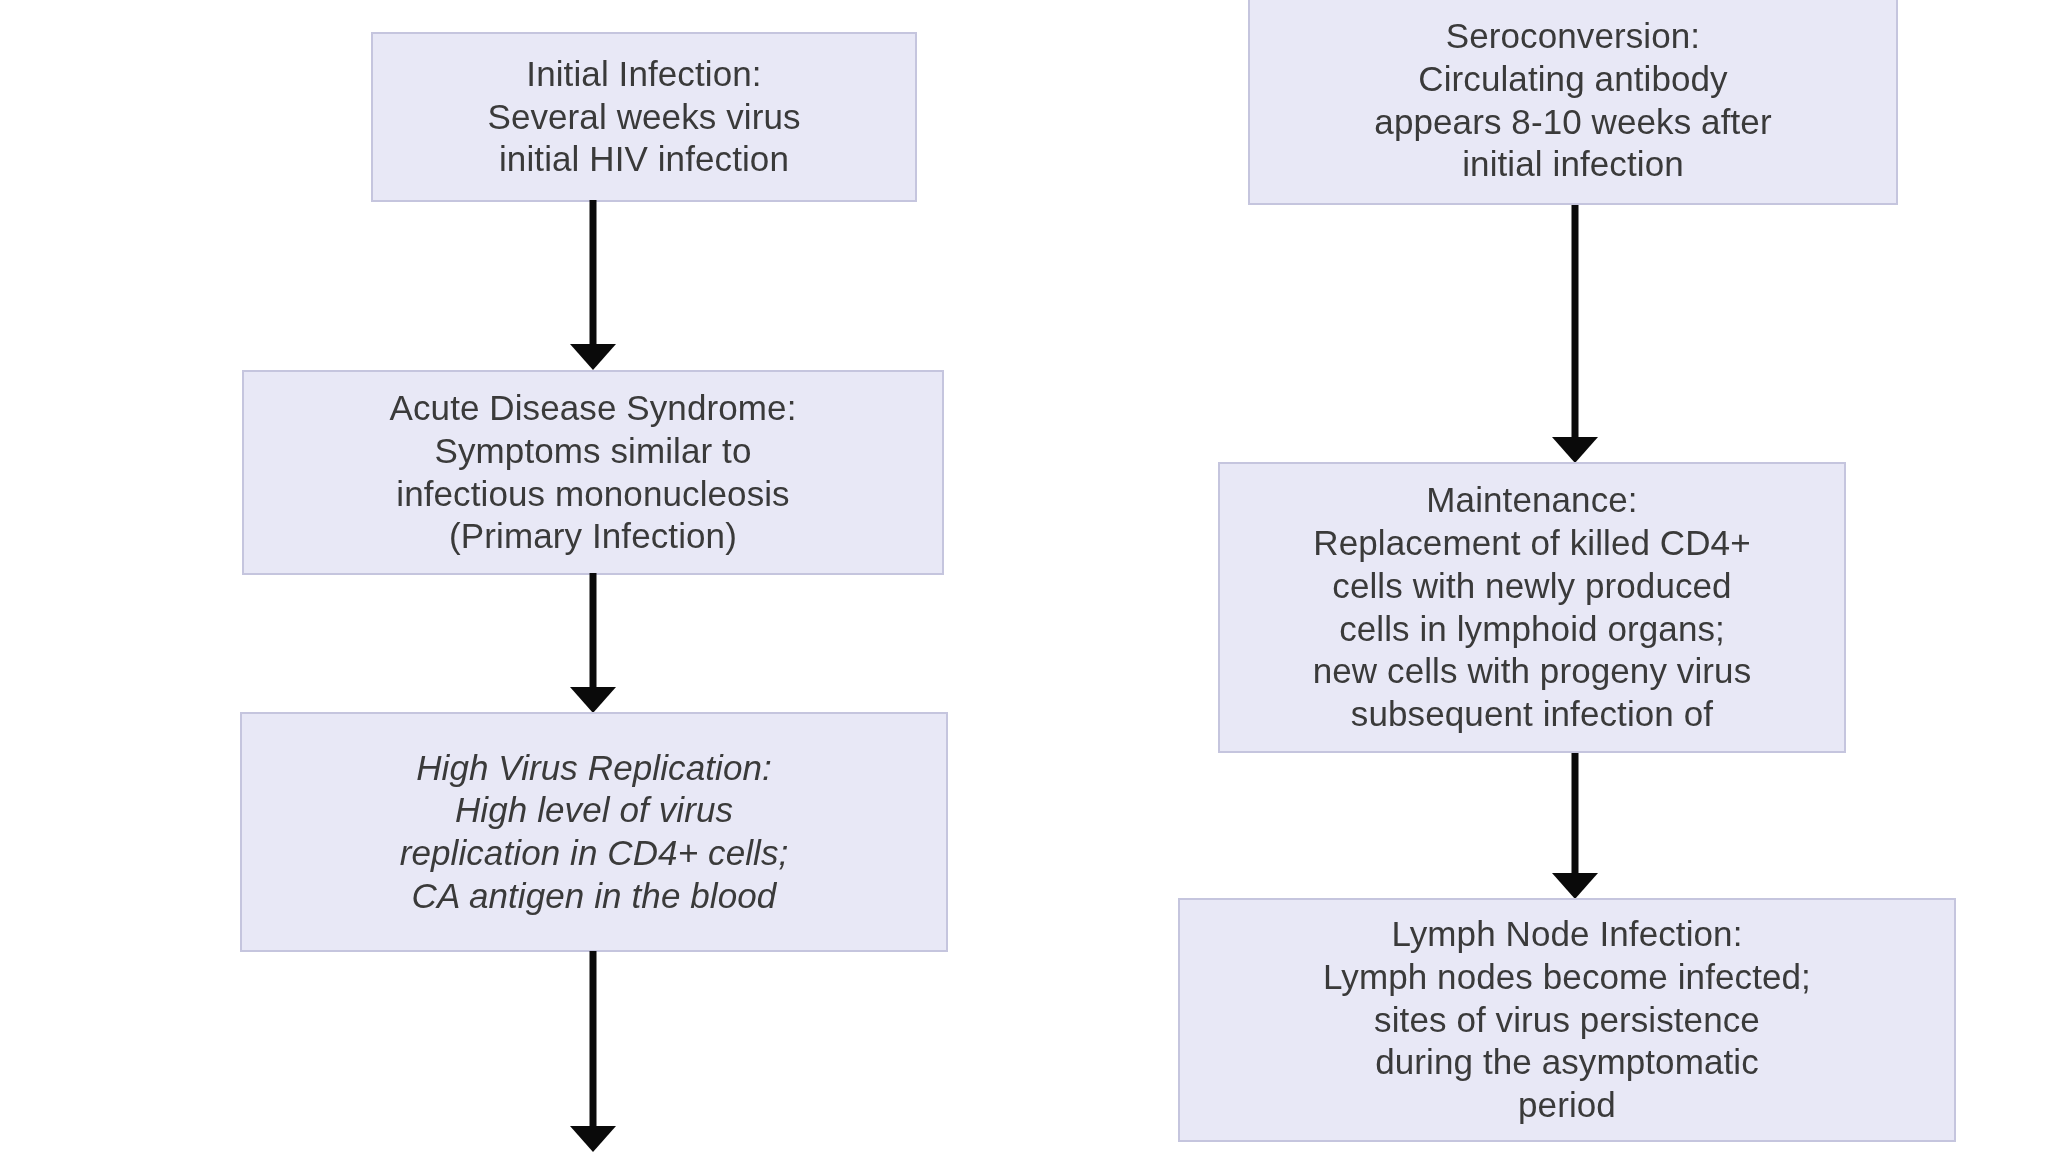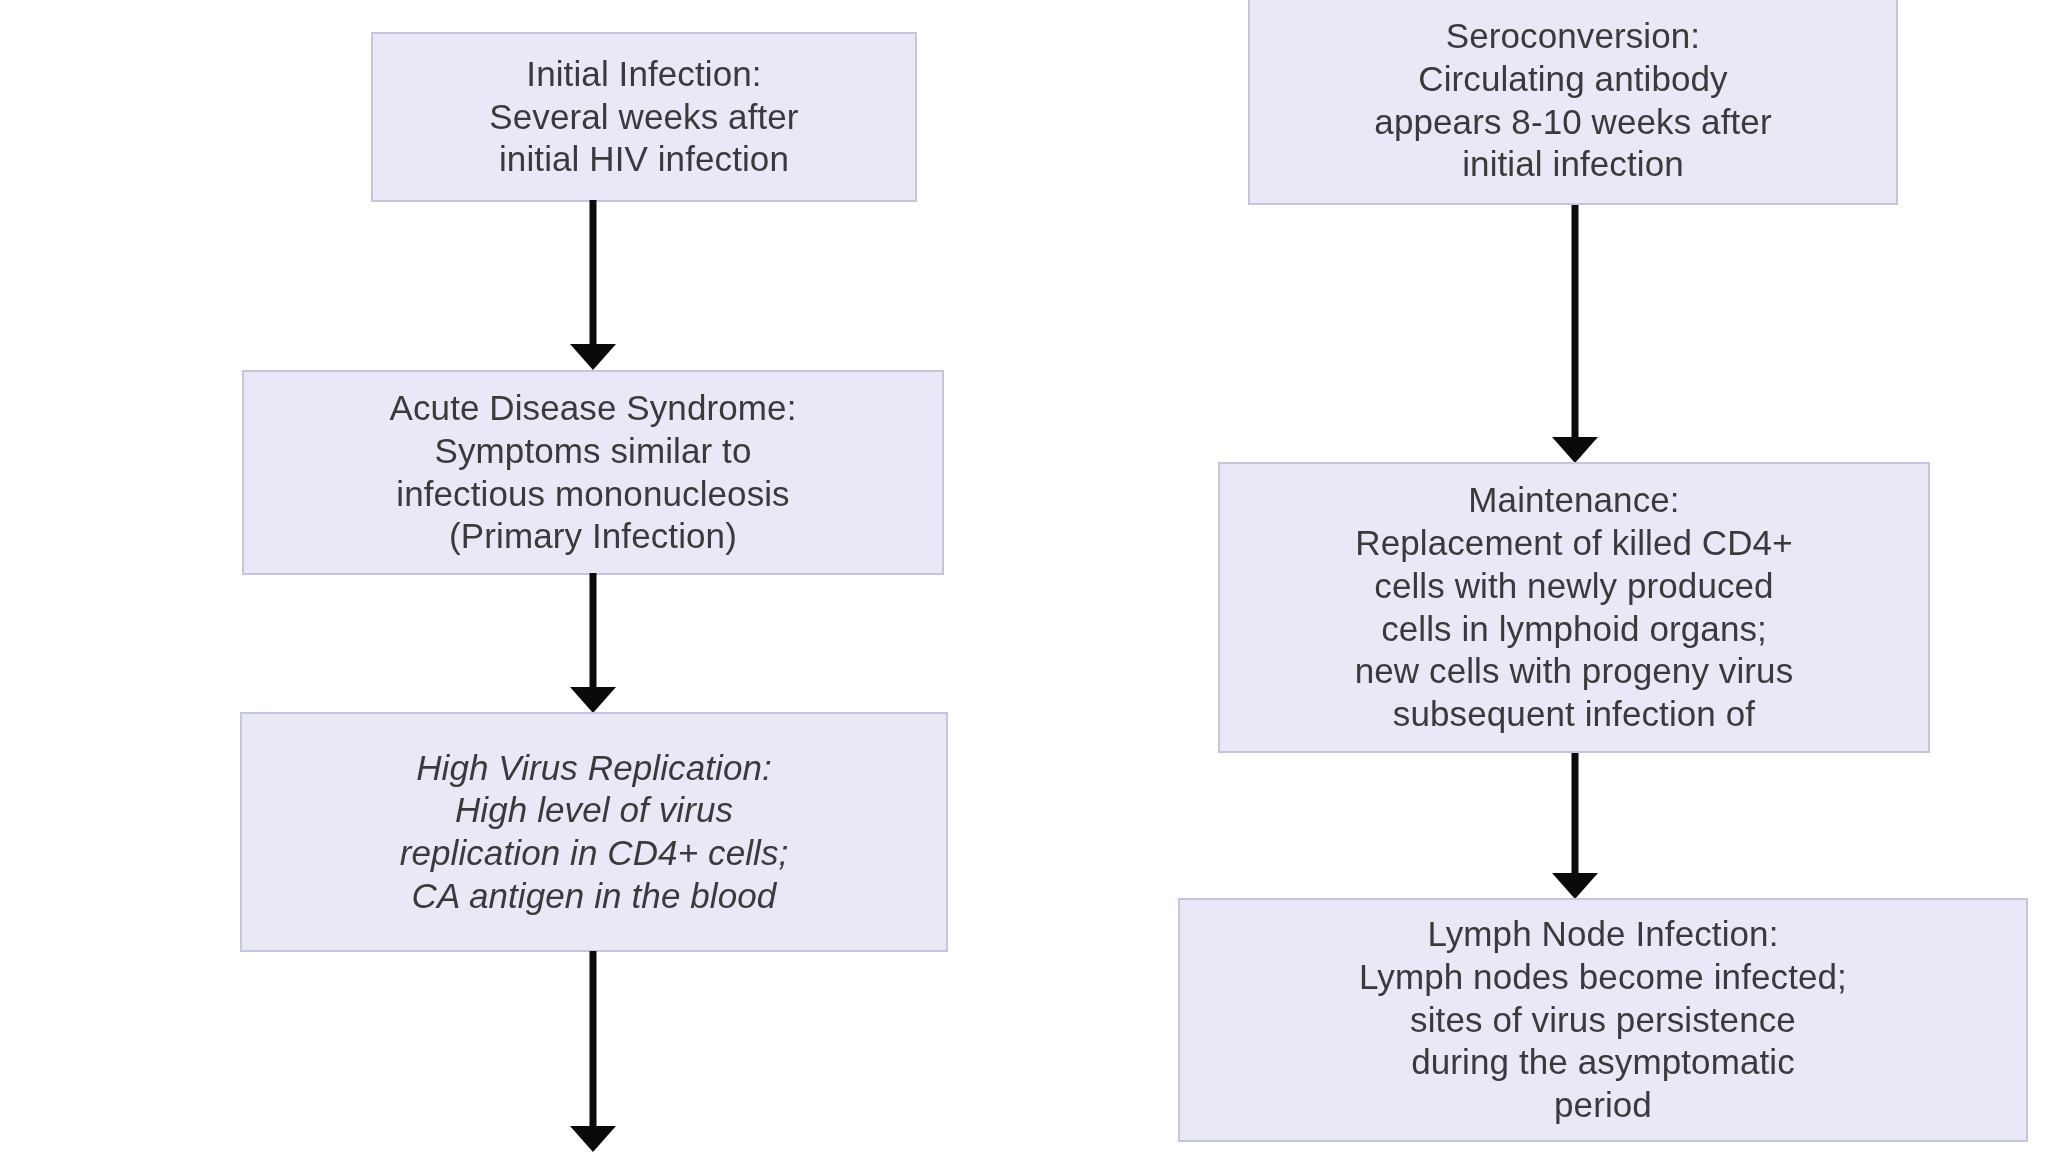--- a/index.html
+++ b/index.html
@@ -60,21 +60,21 @@
     border-top: 26px solid #0a0a0a;
   }
 </style>
 </head>
 <body>
 
 <div id="canvas">
 
   <div class="node" style="left:325px; top:32px; width:546px; height:170px;margin-left:46px;">
     <span class="line">Initial Infection:</span>
-    <span class="line">Several weeks after</span>
+    <span class="line">Several weeks virus</span>
     <span class="line">initial HIV infection</span>
   </div>
 
   <div class="arrow" style="left:570px; top:200px; width:46px; height:170px;">
     <div class="shaft" style="height:148px;"></div>
     <div class="head"></div>
   </div>
 
   <div class="node" style="left:242px; top:370px; width:702px; height:205px;text-align:right;">
     <span class="line">Acute Disease Syndrome:</span>
@@ -105,35 +105,35 @@
     <span class="line">Circulating antibody</span>
     <span class="line">appears 8-10 weeks after</span>
     <span class="line">initial infection</span>
   </div>
 
   <div class="arrow" style="left:1552px; top:205px; width:46px; height:258px;">
     <div class="shaft" style="height:236px;"></div>
     <div class="head"></div>
   </div>
 
-  <div class="node" style="left:1218px; top:462px; width:712px; height:291px;">
+  <div class="node" style="left:1218px; top:462px; width:628px; height:291px;">
     <span class="line">Maintenance:</span>
     <span class="line">Replacement of killed CD4+</span>
     <span class="line">cells with newly produced</span>
     <span class="line">cells in lymphoid organs;</span>
     <span class="line">new cells with progeny virus</span>
     <span class="line">subsequent infection of</span>
   </div>
 
   <div class="arrow" style="left:1552px; top:753px; width:46px; height:146px;">
     <div class="shaft" style="height:124px;"></div>
     <div class="head"></div>
   </div>
 
-  <div class="node" style="left:1178px; top:898px; width:850px; height:244px;">
+  <div class="node" style="left:1178px; top:898px; width:778px; height:244px;">
     <span class="line">Lymph Node Infection:</span>
     <span class="line">Lymph nodes become infected;</span>
     <span class="line">sites of virus persistence</span>
     <span class="line">during the asymptomatic</span>
     <span class="line">period</span>
   </div>
 
 </div>
 
 </body></html>

